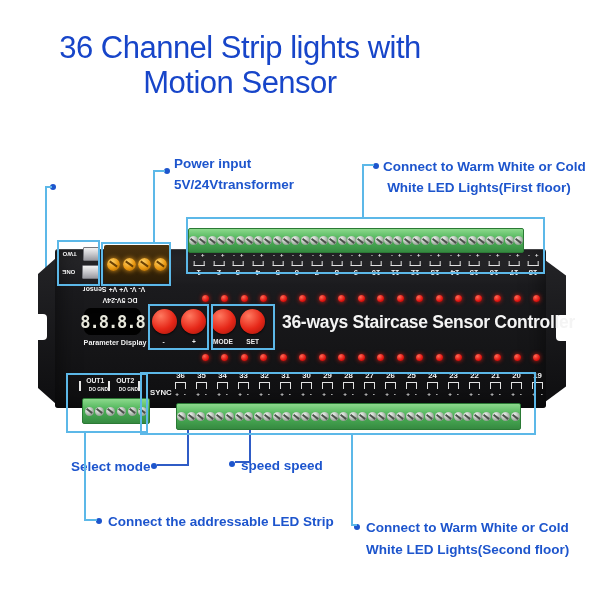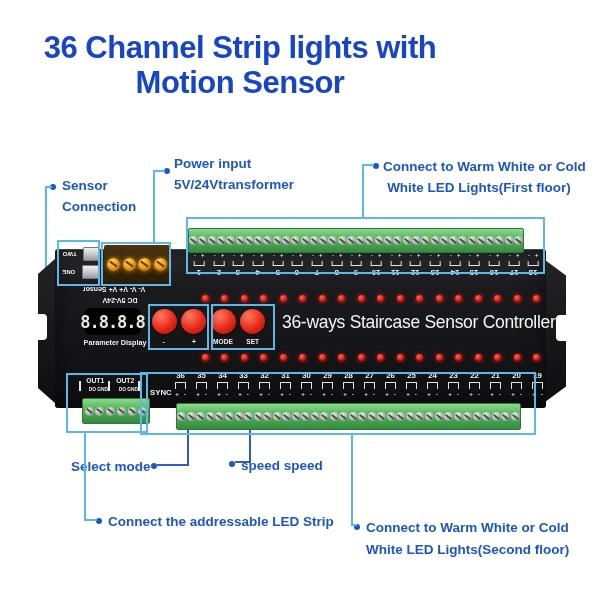--- a/index.html
+++ b/index.html
@@ -1,21 +1,21 @@
 <!DOCTYPE html>
 <html style="--title-blue: #1745c9; --callout-blue: #1d55cd; --cyan: #5cb8e8; --line-blue: #2f5cc6; --device-black: #161618; --terminal-green: #44a84e; --led-red: #e01410; --button-red: #e62718; --power-amber: #e8960f;"><head>
 <meta charset="utf-8">
 <style>
   html,body{margin:0;padding:0;background:#fff;}
   #stage{position:relative;width:600px;height:600px;background:#fff;overflow:hidden;
          font-family:"Liberation Sans",sans-serif;}
   .abs{position:absolute;}
   
   .title{left:0;top:30px;width:480px;text-align:center;color:var(--title-blue);
-         font-size:31px;font-weight:700;line-height:35px;letter-spacing:-0.5px;}
+         font-size:31px;font-weight:400;line-height:35px;letter-spacing:-0.5px;}
   
   .co{color:var(--callout-blue);font-size:13.5px;font-weight:700;line-height:21px;white-space:nowrap;}
   .bullet{width:6px;height:6px;border-radius:50%;background:var(--callout-blue);}
   .ln{background:var(--cyan);}
   .lnd{background:var(--line-blue);}
   .abox{border:2px solid var(--cyan);box-sizing:border-box;}
   
   .body{background:linear-gradient(180deg,#2e2e31 0%,#1b1b1e 22%,#141416 70%,#0f0f11 100%);
         border-top:1px solid #454548;border-radius:3px;
         box-shadow:inset 0 0 25px rgba(0,0,0,.6);}
@@ -38,21 +38,21 @@
   .ledrow{display:flex;justify-content:space-between;align-items:center;}
   .led{width:7px;height:7px;border-radius:50%;
        background:radial-gradient(circle at 35% 30%,#ff6a55,#e01410 60%,#8e0a06);
        box-shadow:0 0 4px rgba(255,30,20,.8);}
   .btn{width:25px;height:25px;border-radius:50%;
        background:radial-gradient(circle at 35% 28%,#ff7a60,#e62718 55%,#9a140a);
        box-shadow:0 1px 2px rgba(0,0,0,.8);}
   .btnrow{display:flex;justify-content:space-between;}
   .btncell{width:28px;display:flex;flex-direction:column;align-items:center;gap:3px;}
   .btnlabel{font-size:10px;font-weight:700;color:#eee;transform:scale(0.66);line-height:10px;white-space:nowrap;}
-  .devtitle{color:#f4f4f4;font-size:17.5px;font-weight:400;letter-spacing:-0.3px;white-space:nowrap;}
+  .devtitle{color:#f4f4f4;font-size:17.5px;font-weight:700;letter-spacing:-0.3px;white-space:nowrap;}
   .display{background:#020202;border-radius:2px;color:#e8e8dc;
            font-family:"DejaVu Sans Mono",monospace;font-size:17px;font-weight:700;
            display:flex;align-items:center;justify-content:center;letter-spacing:-1px;
            box-shadow:inset 0 0 4px #000;}
   .tinywhite{color:#f0f0f0;font-weight:700;white-space:nowrap;}
   .rot180{transform:rotate(180deg);}
   .portbox{background:linear-gradient(180deg,#f2f2f2,#c9c9cc 50%,#9a9aa0);border-radius:1px;
            border:1px solid #77777c;box-sizing:border-box;}
   .pwrbase{background:linear-gradient(180deg,#4a320e,#2a1c06);border-radius:2px;
            display:flex;justify-content:space-evenly;align-items:center;}
@@ -66,24 +66,20 @@
 </head>
 <body>
 
 <div id="stage">
 
   <div class="abs title">
     <div>36 Channel Strip lights with</div>
     <div>Motion Sensor</div>
   </div>
 
-  <div class="abs co" style="left:62px;top:175px;">
-    <div>Sensor</div>
-    <div>Connection</div>
-  </div>
   <div class="abs co" style="left:174px;top:153px;">
     <div>Power input</div>
     <div>5V/24Vtransformer</div>
   </div>
   <div class="abs co" style="left:383px;top:156px;width:192px;text-align:center;">
     <div>Connect to Warm White or Cold</div>
     <div>White LED Lights(First floor)</div>
   </div>
   <div class="abs co" style="left:71px;top:456px;">
     <div>Select mode</div>

